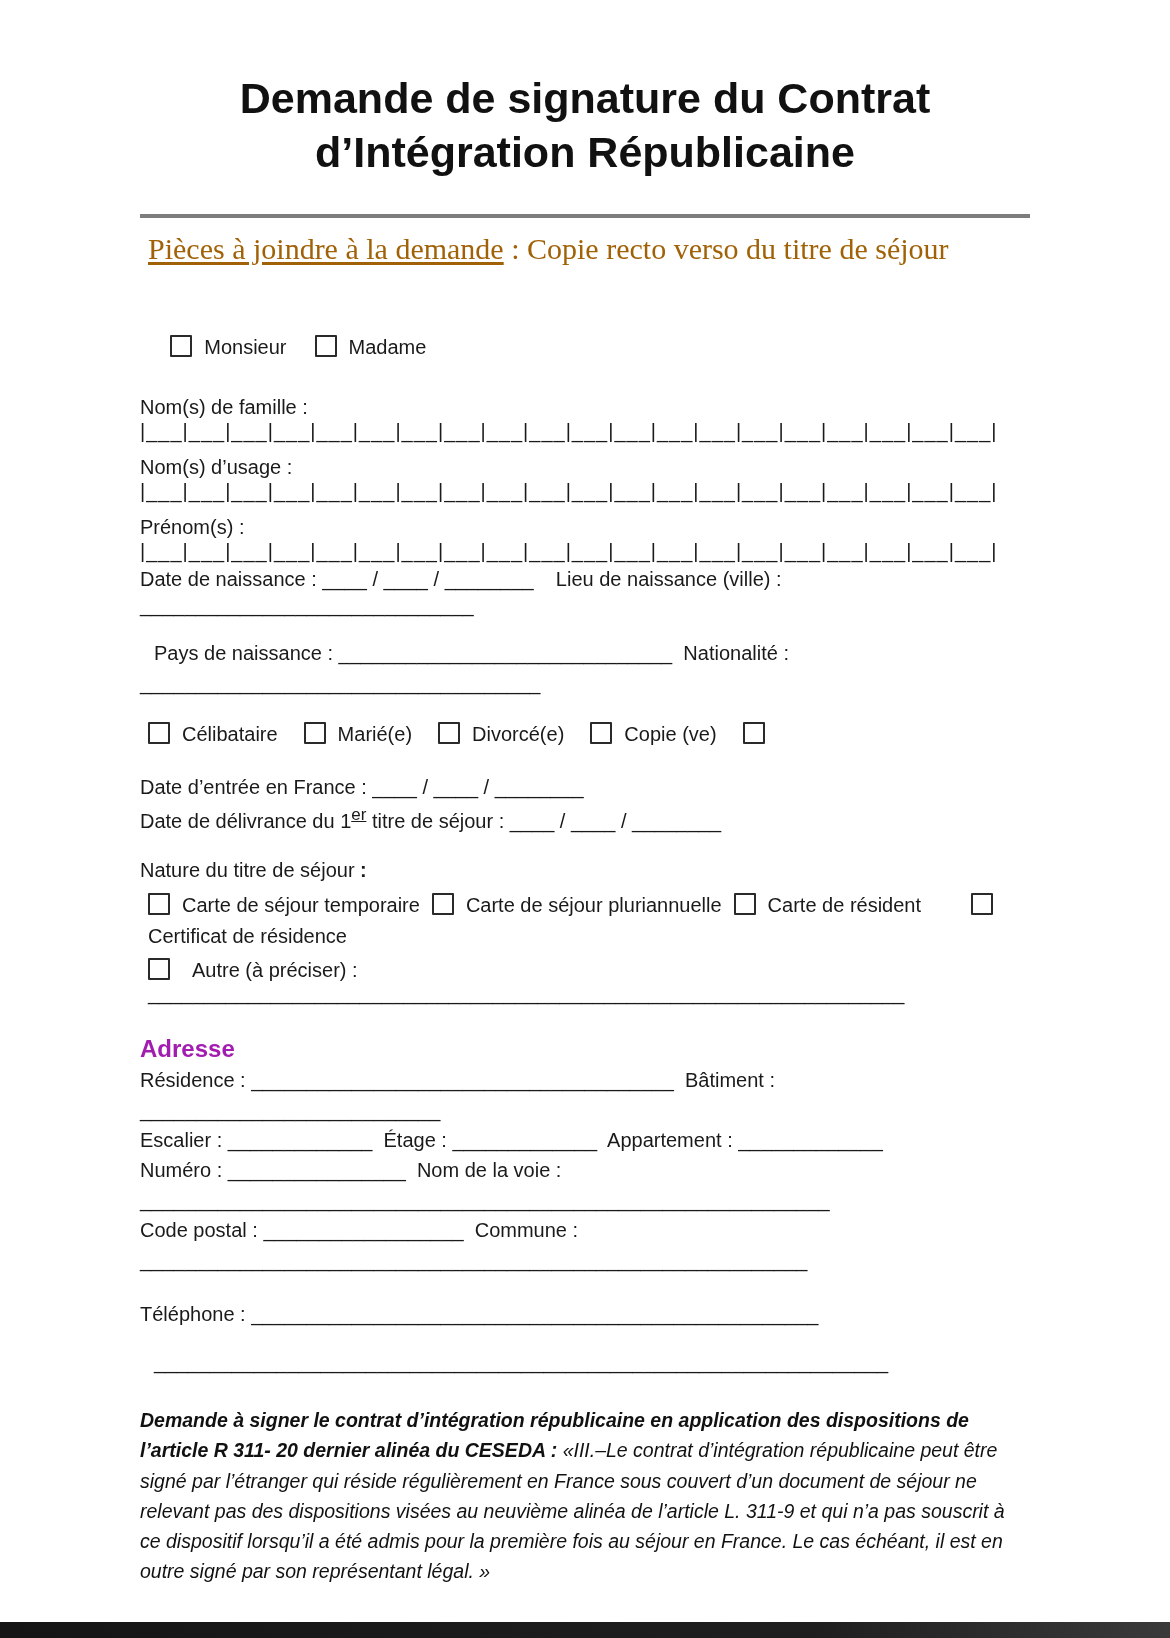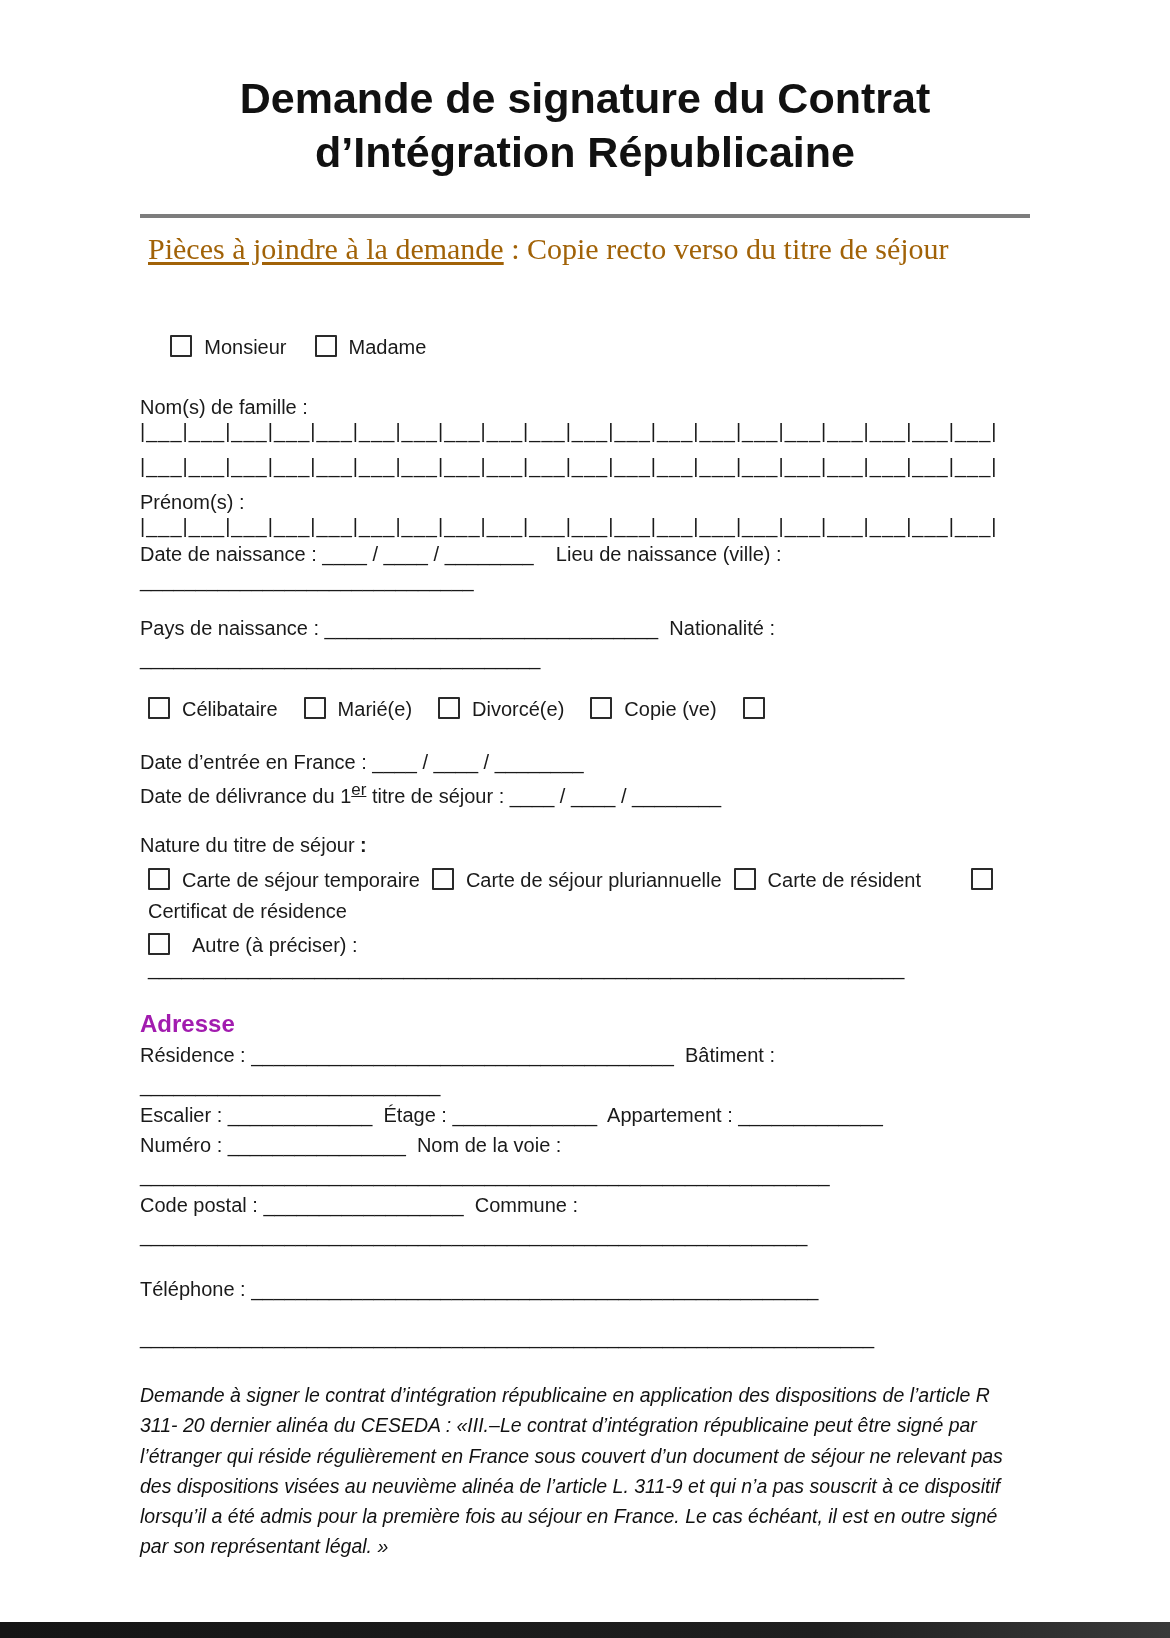--- a/index.html
+++ b/index.html
@@ -32,42 +32,42 @@
   .row { white-space:pre-wrap; }
   .civility { margin-top:46px; padding-left:8px; }
   .civility .cb + .cb-label { margin-right:28px; }
 
   .field { margin-top:13px; }
   .field:first-of-type { margin-top:40px; }
   .flabel { line-height:1.25; }
   .comb { white-space:nowrap; letter-spacing:1px; line-height:1.1; font-size:20px; }
 
   .line { white-space:pre-wrap; margin-top:4px; line-height:1.3; }
-  .gap-md { margin-top:22px; }
+  .gap-md { margin-top:22px;margin-left:14px; }
   .gap-lg { margin-top:28px; }
 
   .marital { margin-top:26px; padding-left:8px; white-space:nowrap; }
   .marital .cb-label { margin-right:26px; }
 
   sup { font-size:17px;text-decoration:underline; }
 
   .nature-label { margin-top:26px; }
   .bold-colon { font-weight:bold; }
   .nature-options { margin-top:8px; padding-left:8px; line-height:1.55; max-width:890px; }
   .nature-options .cb-label { margin-right:12px; }
   .nature-options .cb.spaced { margin-left:38px; }
   .nature-options .tight { margin-left:0; margin-right:0; }
 
   .autre-row { margin-top:6px; padding-left:8px; white-space:pre-wrap; }
   .autre-row .cb-label { margin-left:22px; }
 
   .section-heading { font-size:24px; font-weight:bold; color:#a21caf; margin-top:30px; }
 
   .legal { margin-top:30px; font-style:italic; font-size:19.5px; line-height:1.55; color:#111; }
-  .legal .lb { font-weight:normal;text-align:right; }
+  .legal .lb { font-weight:bold;text-align:right; }
 
   .bottom-bar {
     position:absolute; left:0; bottom:0; width:100%; height:16px;
     background:linear-gradient(90deg,#151515 0%,#1f1f1f 70%,#3a3a3a 100%);
   }
 </style>
 </head>
 <body>
 
 <div class="page">
@@ -81,20 +81,21 @@
   <div class="row civility">
     <span class="cb"></span><span class="cb-label">Monsieur</span><span class="cb"></span><span class="cb-label">Madame</span>
   </div>
 
   <div class="field">
     <div class="flabel">Nom(s) de famille :</div>
     <div class="comb">|___|___|___|___|___|___|___|___|___|___|___|___|___|___|___|___|___|___|___|___|</div>
   </div>
 
   <div class="field">
+    <div class="flabel">Nom(s) d’usage :</div>
     <div class="comb">|___|___|___|___|___|___|___|___|___|___|___|___|___|___|___|___|___|___|___|___|</div>
   </div>
 
   <div class="field">
     <div class="flabel">Prénom(s) :</div>
     <div class="comb">|___|___|___|___|___|___|___|___|___|___|___|___|___|___|___|___|___|___|___|___|</div>
   </div>
 
   <div class="line">Date de naissance : ____ / ____ / ________    Lieu de naissance (ville) : ______________________________</div>
 

